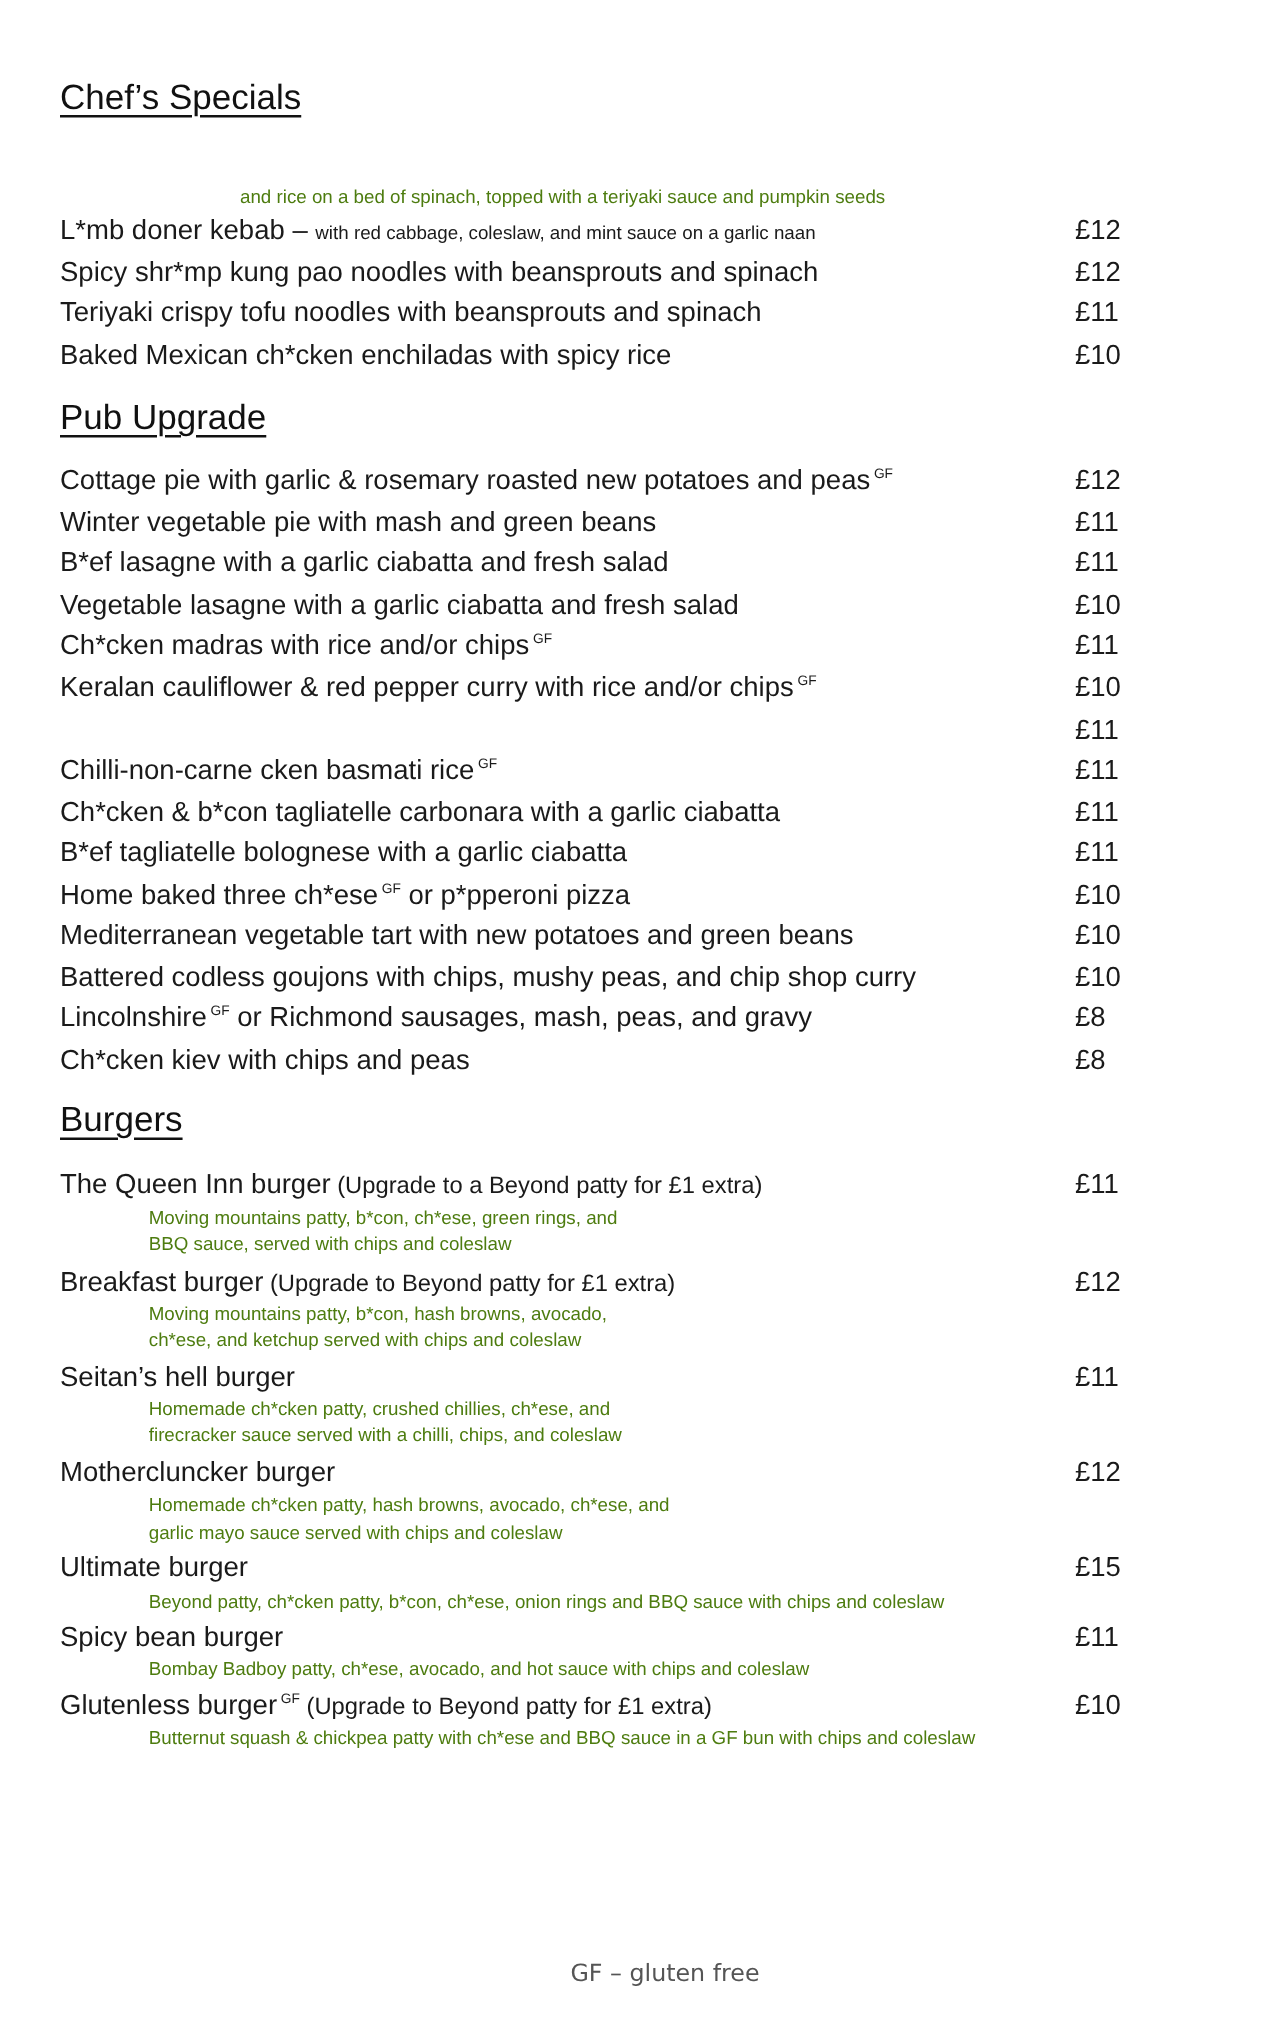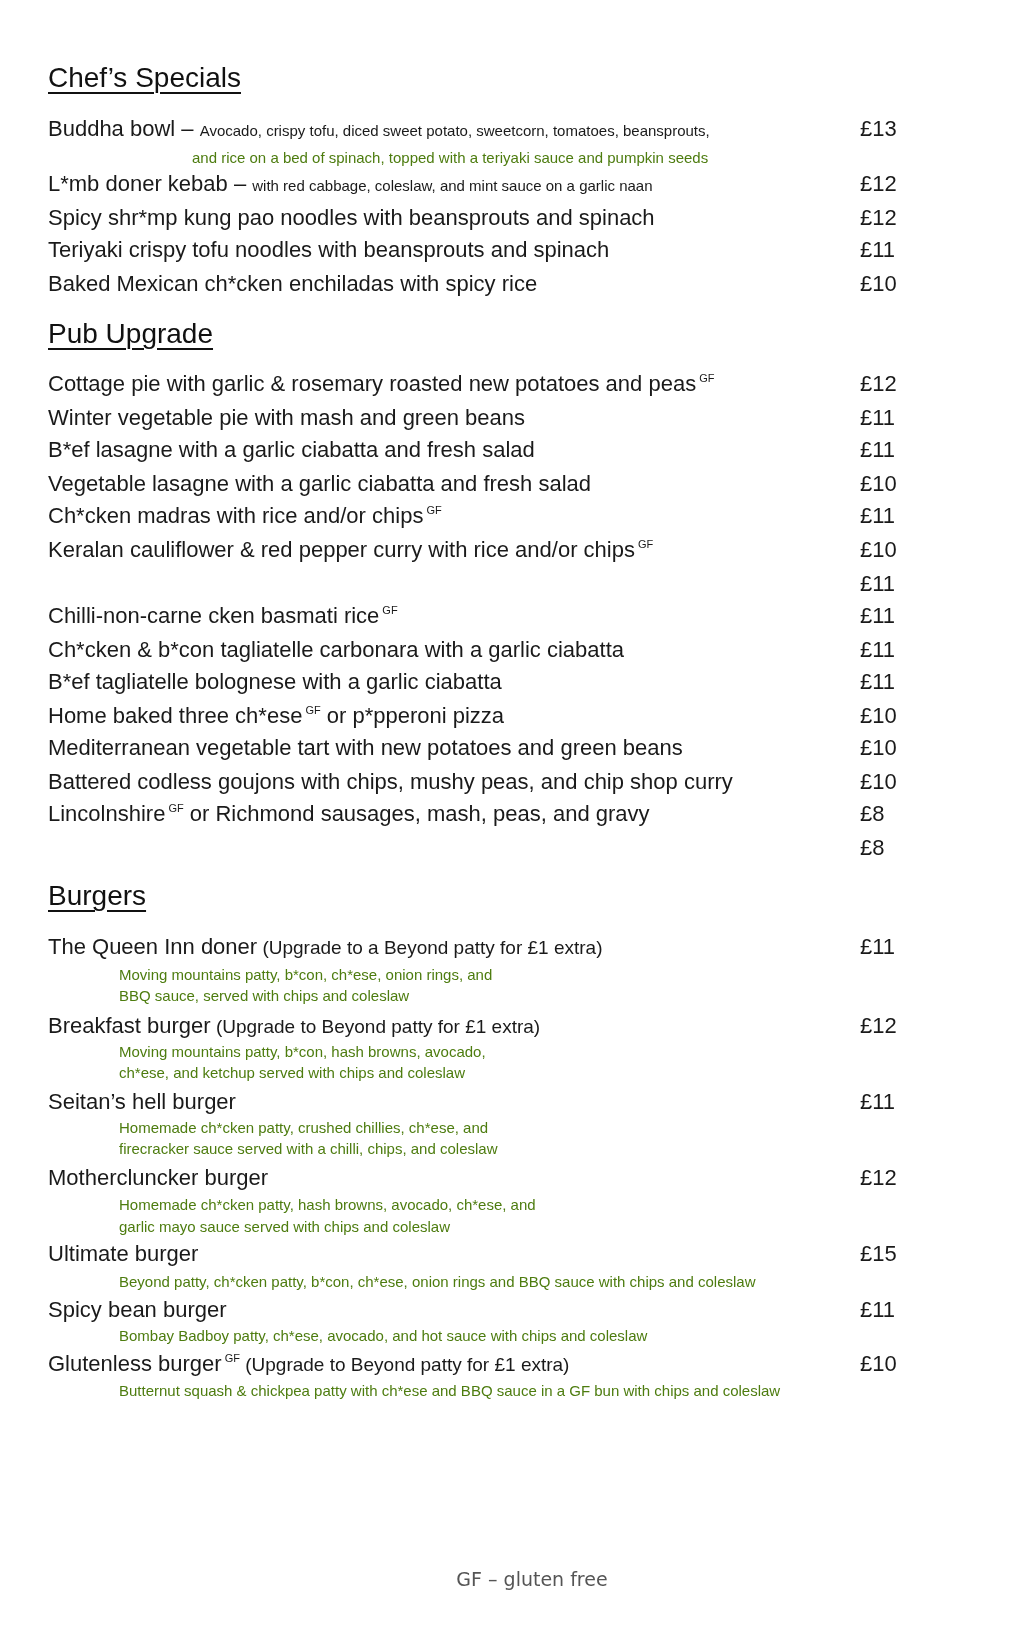--- a/index.html
+++ b/index.html
@@ -25,26 +25,20 @@
       font-family: "DejaVu Sans", sans-serif; font-size: 19px; color: #555; padding-left: 20px;
     }
   </style>
 </head>
 <body>
 
 <div class="page">
 
   <div class="heading" style="top:62px;">Chef’s Specials</div>
 
-  <div class="row" style="top:116px;">
-    <div class="name">
-      <span>Buddha bowl</span><span> – </span><span class="inline-desc">Avocado, crispy tofu, diced sweet potato, sweetcorn, tomatoes, beansprouts,</span>
-    </div>
-    <div class="price">£13</div>
-  </div>
   <div class="desc" style="left:192px; top:149px;">and rice on a bed of spinach, topped with a teriyaki sauce and pumpkin seeds</div>
 
   <div class="row" style="top:171px;">
     <div class="name">
       <span>L*mb doner kebab</span><span> – </span><span class="inline-desc">with red cabbage, coleslaw, and mint sauce on a garlic naan</span>
     </div>
     <div class="price">£12</div>
   </div>
 
   <div class="row" style="top:205px;">
@@ -111,30 +105,31 @@
   </div>
   <div class="row" style="top:769px;">
     <div class="name">Battered codless goujons with chips, mushy peas, and chip shop curry</div>
     <div class="price">£10</div>
   </div>
   <div class="row" style="top:801px;">
     <div class="name"><span>Lincolnshire</span><sup class="gf">GF</sup><span> or Richmond sausages, mash, peas, and gravy</span></div>
     <div class="price">£8</div>
   </div>
   <div class="row" style="top:835px;">
+    <div class="name">Ch*cken kiev with chips and peas</div>
     <div class="price">£8</div>
   </div>
 
   <div class="heading" style="top:880px;">Burgers</div>
 
   <div class="row" style="top:934px;">
-    <div class="name"><span>The Queen Inn doner</span><span class="upgrade"> (Upgrade to a Beyond patty for £1 extra)</span></div>
+    <div class="name"><span>The Queen Inn burger</span><span class="upgrade"> (Upgrade to a Beyond patty for £1 extra)</span></div>
     <div class="price">£11</div>
   </div>
-  <div class="desc" style="left:119px; top:966px;">Moving mountains patty, b*con, ch*ese, onion rings, and</div>
+  <div class="desc" style="left:119px; top:966px;">Moving mountains patty, b*con, ch*ese, green rings, and</div>
   <div class="desc" style="left:119px; top:987px;"> BBQ sauce, served with chips and coleslaw</div>
 
   <div class="row" style="top:1013px;">
     <div class="name"><span>Breakfast burger</span><span class="upgrade"> (Upgrade to Beyond patty for £1 extra)</span></div>
     <div class="price">£12</div>
   </div>
   <div class="desc" style="left:119px; top:1043px;">Moving mountains patty, b*con, hash browns, avocado,</div>
   <div class="desc" style="left:119px; top:1064px;">ch*ese, and ketchup served with chips and coleslaw</div>
 
   <div class="row" style="top:1089px;">

